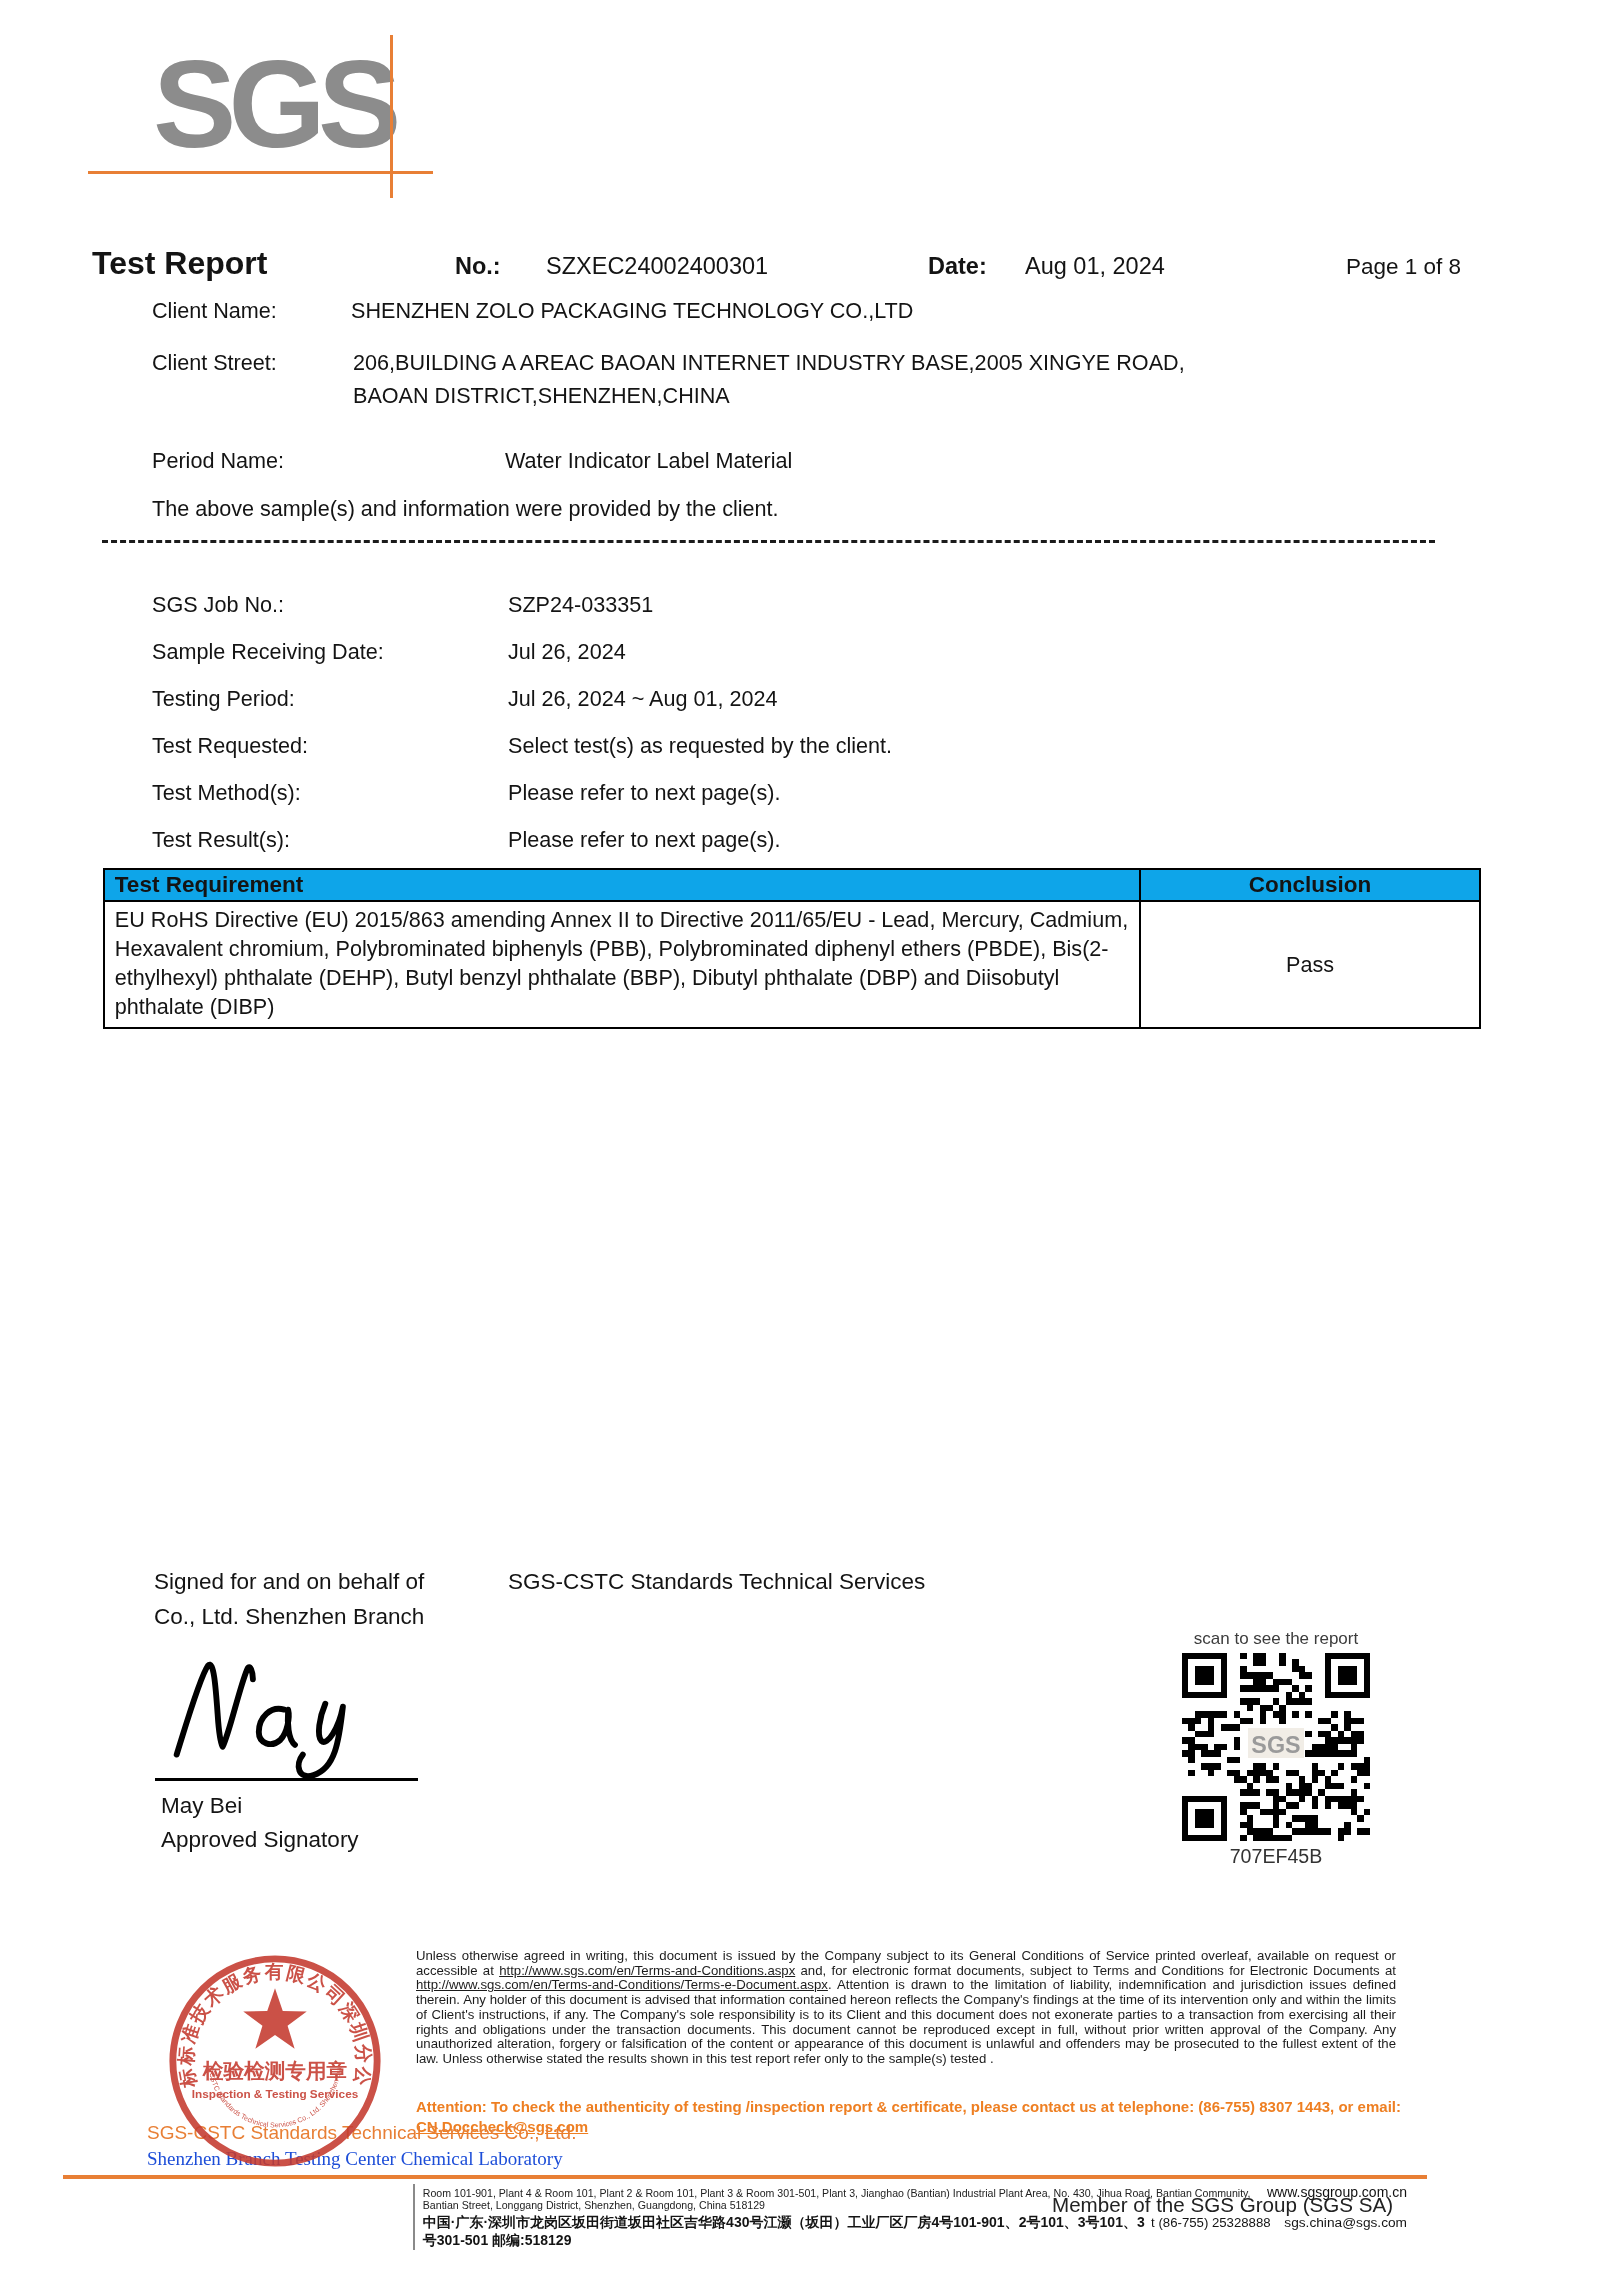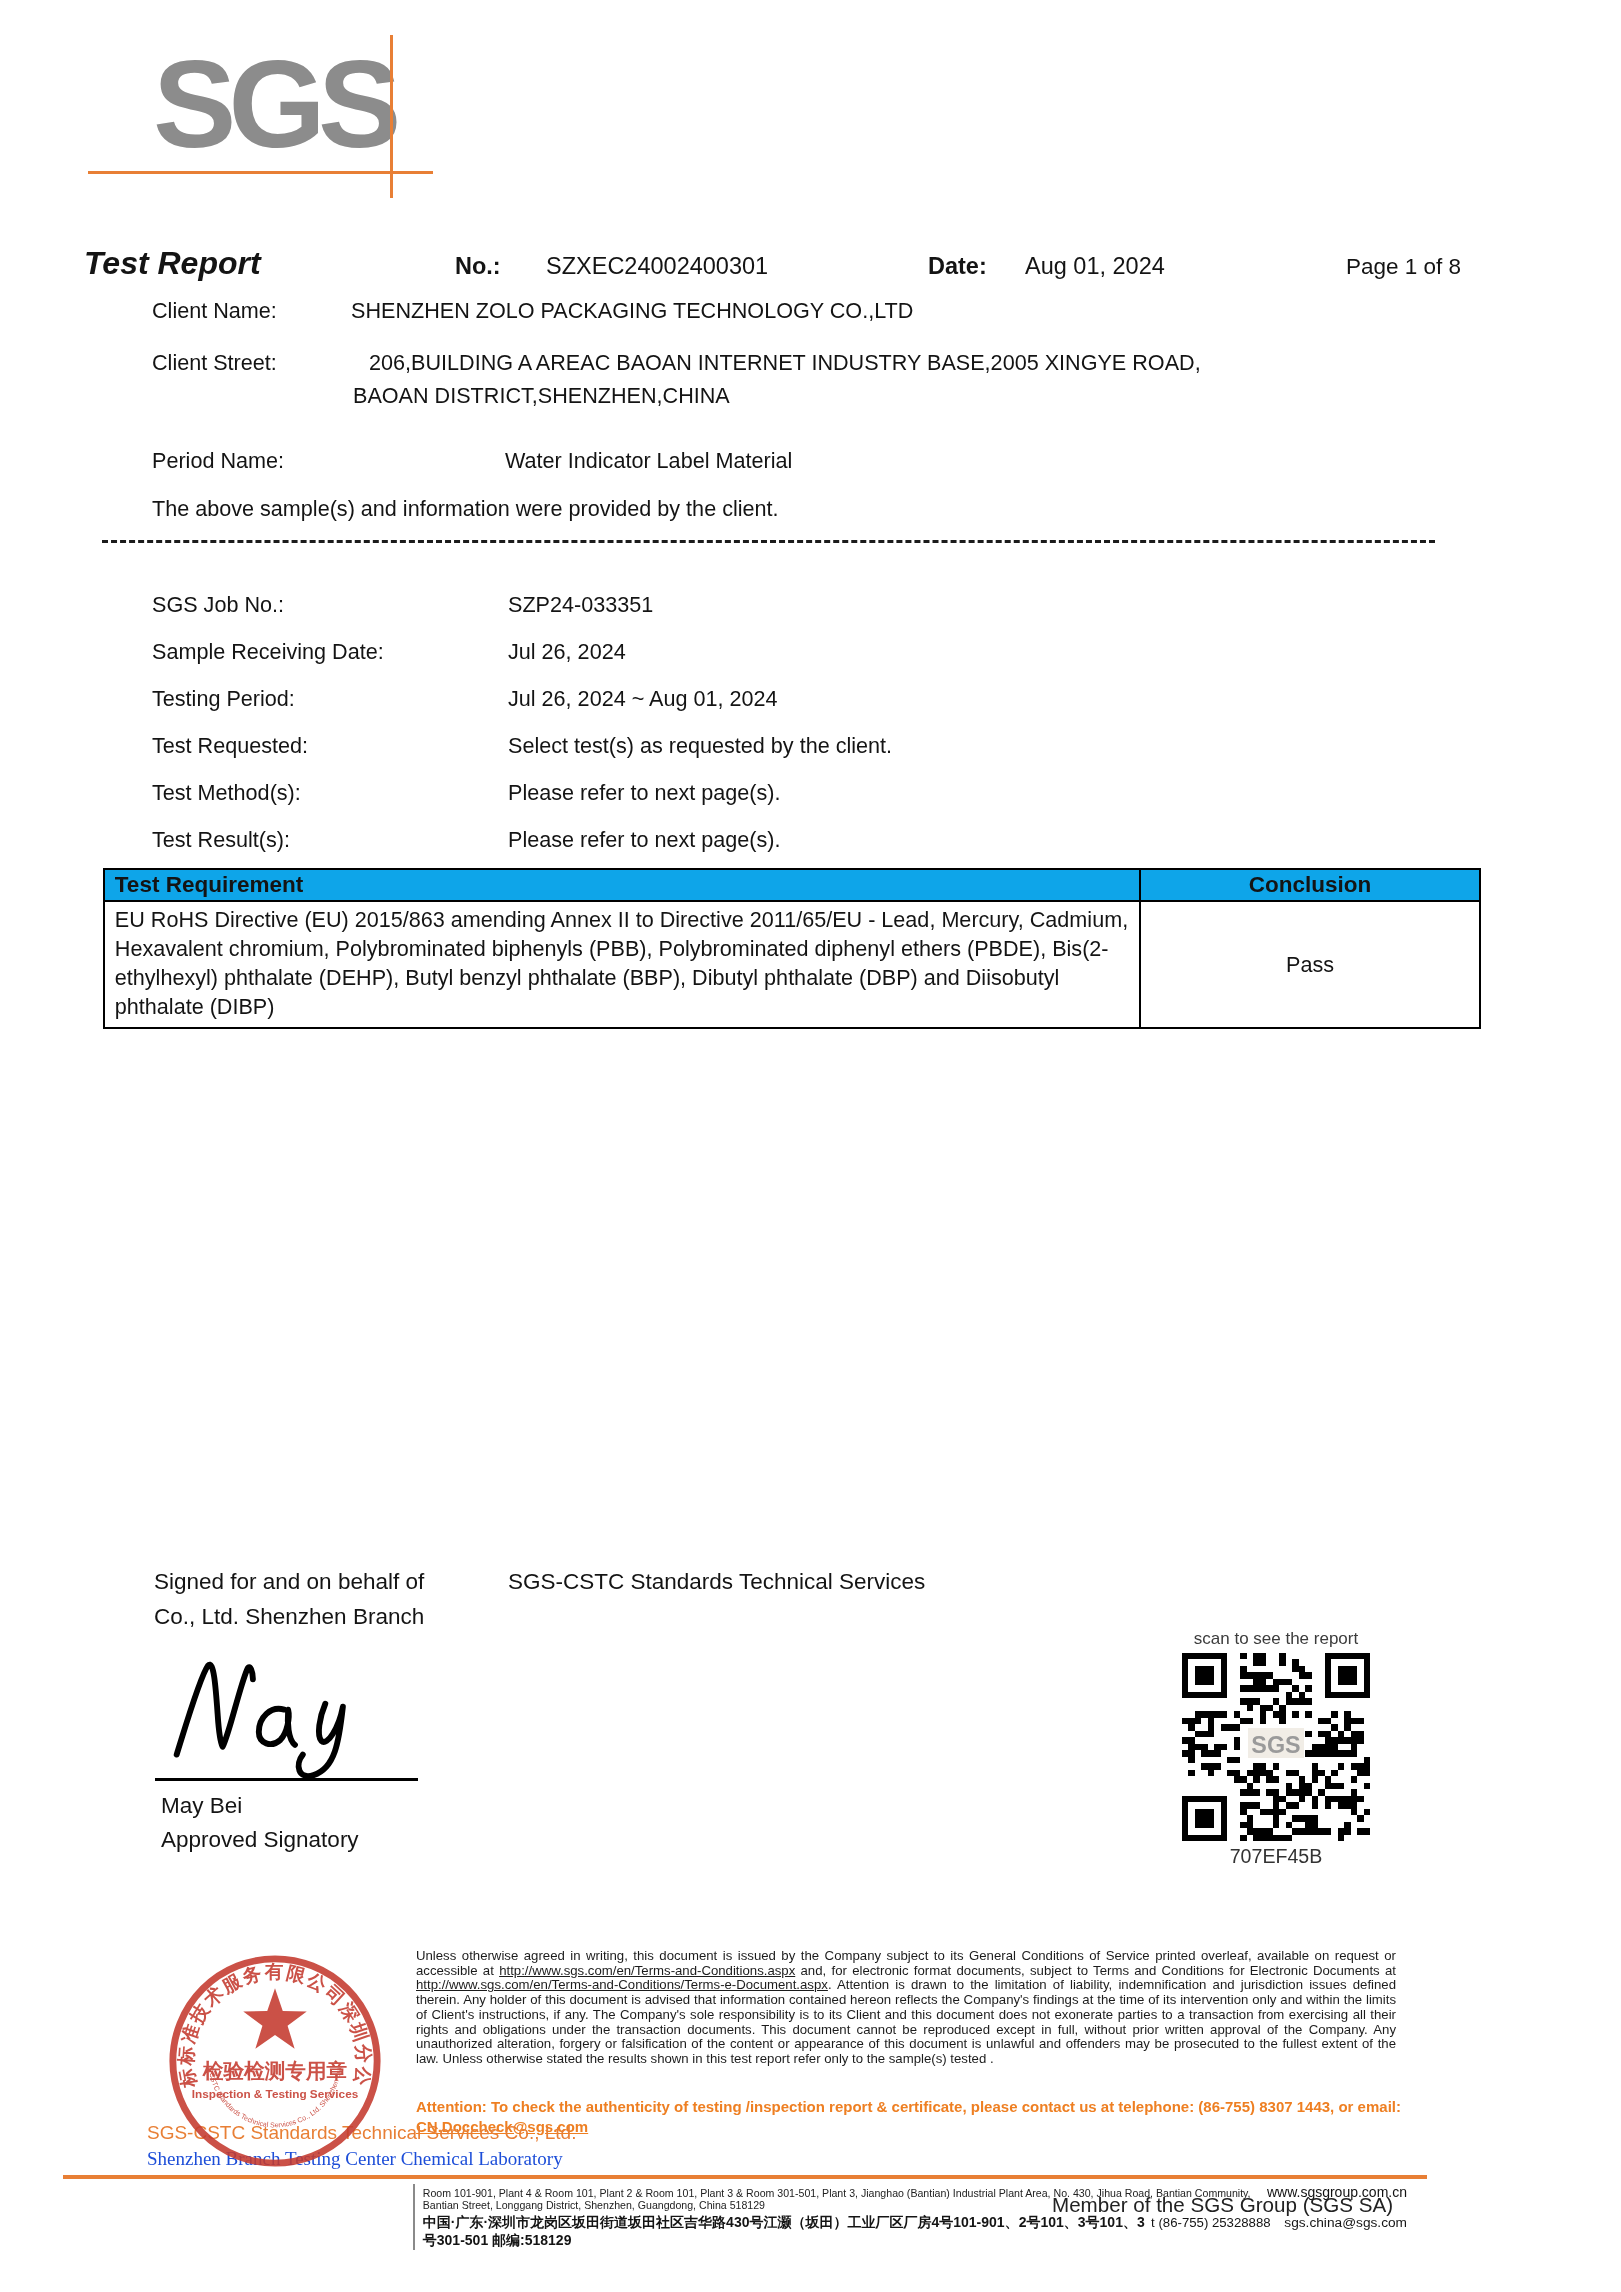--- a/index.html
+++ b/index.html
@@ -6,34 +6,34 @@
   html,body { width:1621px; height:2293px; background:#fff; }
   body { font-family:"Liberation Sans", sans-serif; color:#141414; position:relative; overflow:hidden; }
   .abs { position:absolute; }
 
   
   .logo-text { left:153px; top:41px; font-size:125px; font-weight:bold; color:#8c8c8c; letter-spacing:-7.8px; line-height:1; }
   .logo-hline { left:88px; top:171px; width:345px; height:2.9px; background:#e87f35; }
   .logo-vline { left:390px; top:35px; width:2.9px; height:163px; background:#e87f35; }
 
   
-  .title { left:84px; top:245px; font-size:32px; font-weight:bold;font-style:italic; }
+  .title { left:92px; top:245px; font-size:32px; font-weight:bold; }
   .h24 { font-size:23.5px; }
   .bold { font-weight:bold; }
   .no-label { left:455px; top:253px; }
   .no-value { left:546px; top:253px; }
   .date-label { left:928px; top:253px; }
   .date-value { left:1025px; top:253px; }
   .page-info { left:1346px; top:254px; font-size:22.5px; }
 
   .t22 { font-size:21.6px; }
   .cn-label { left:152px; top:298px; }
   .cn-value { left:351px; top:298px; }
   .ca-label { left:152px; top:350px; }
-  .ca-v1 { left:353px; top:350px;margin-left:16px; }
+  .ca-v1 { left:353px; top:350px; }
   .ca-v2 { left:353px; top:383px; }
 
   .sn-label { left:152px; top:448px; }
   .sn-value { left:505px; top:448px; }
   .note { left:152px; top:496px; }
   .dashline { left:102px; top:540px; width:1333px; border-top:3.9px dashed #1b1b1b; }
 
   .detail-label { left:152px; }
   .detail-value { left:508px; }
 

